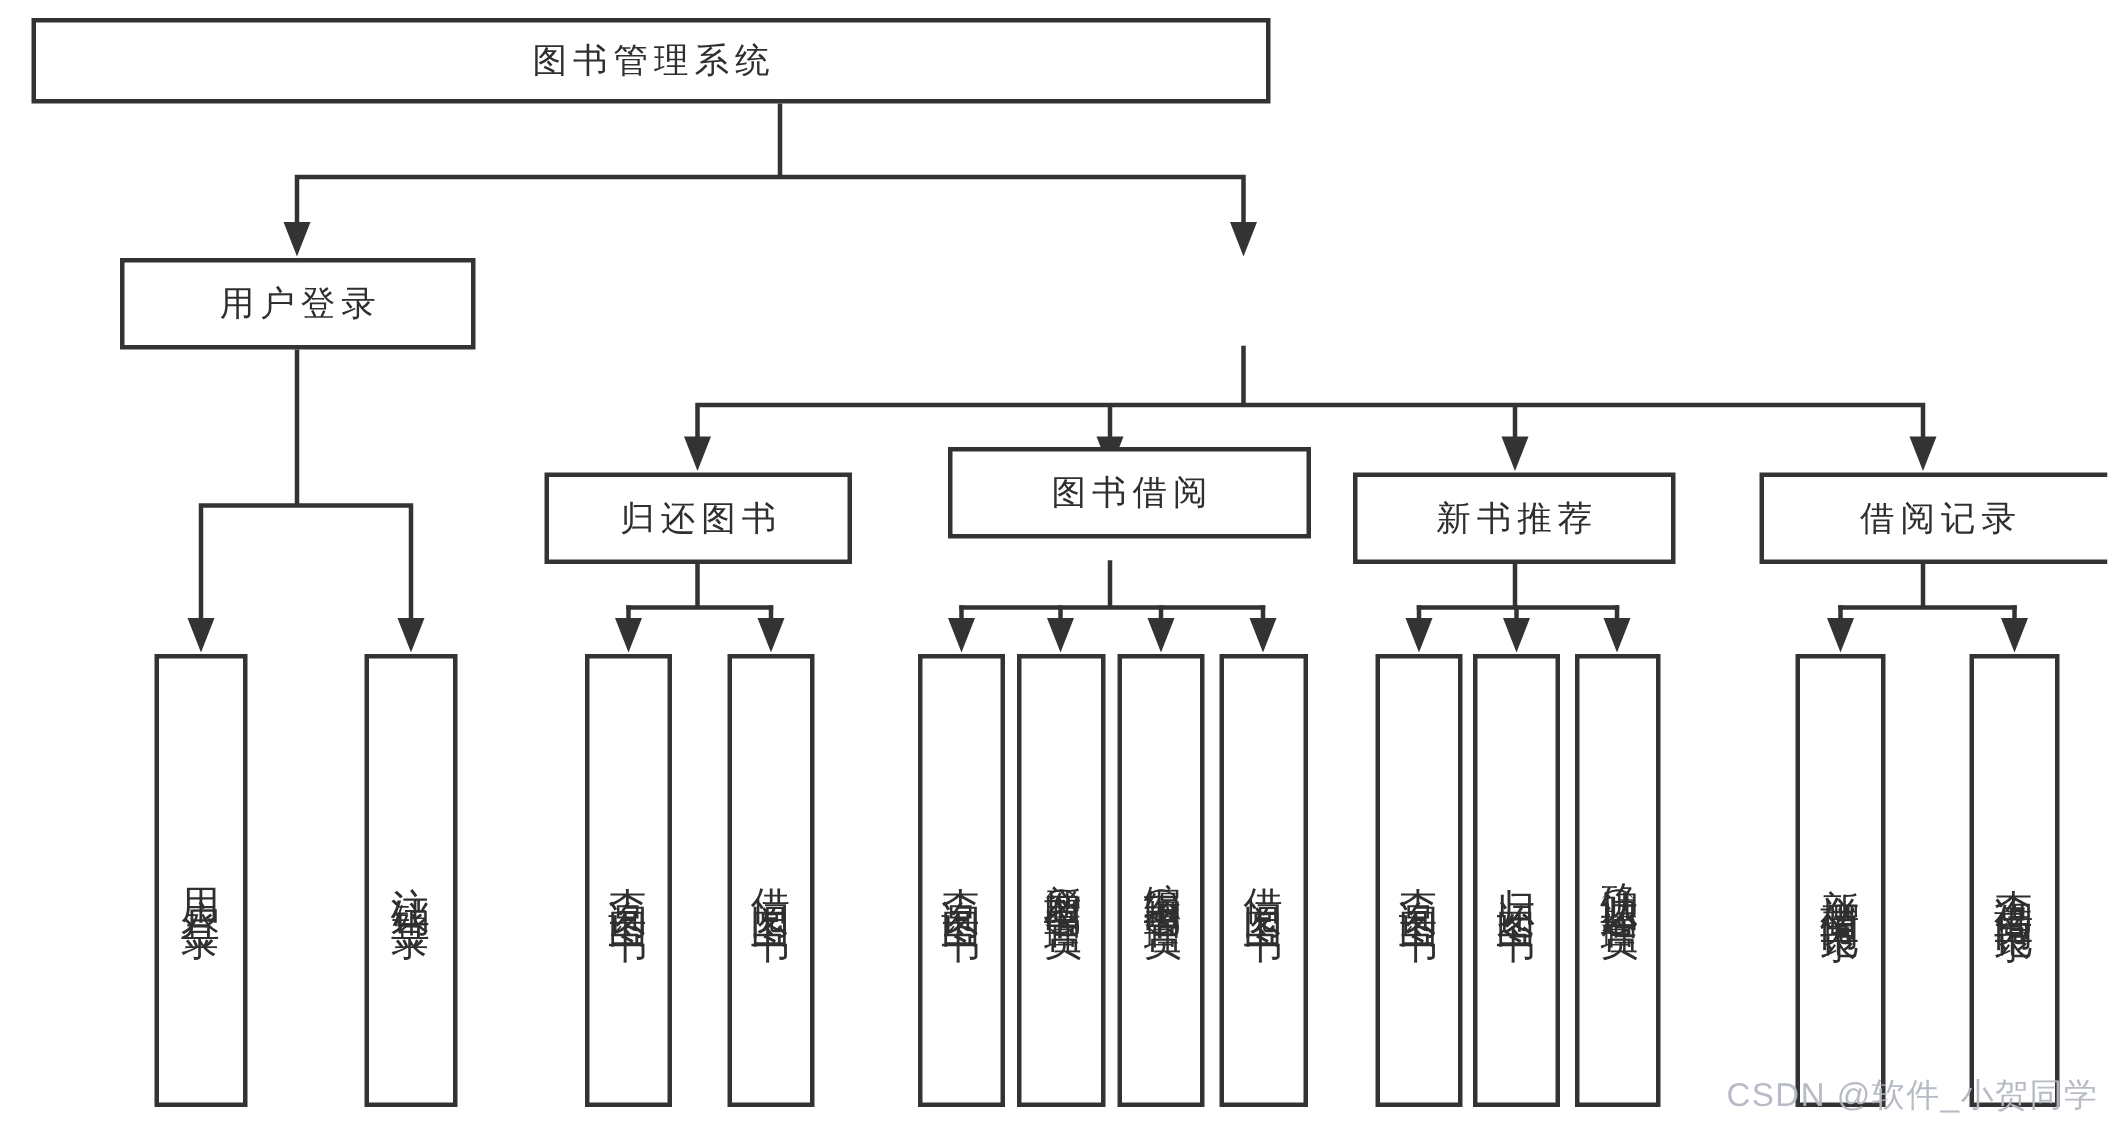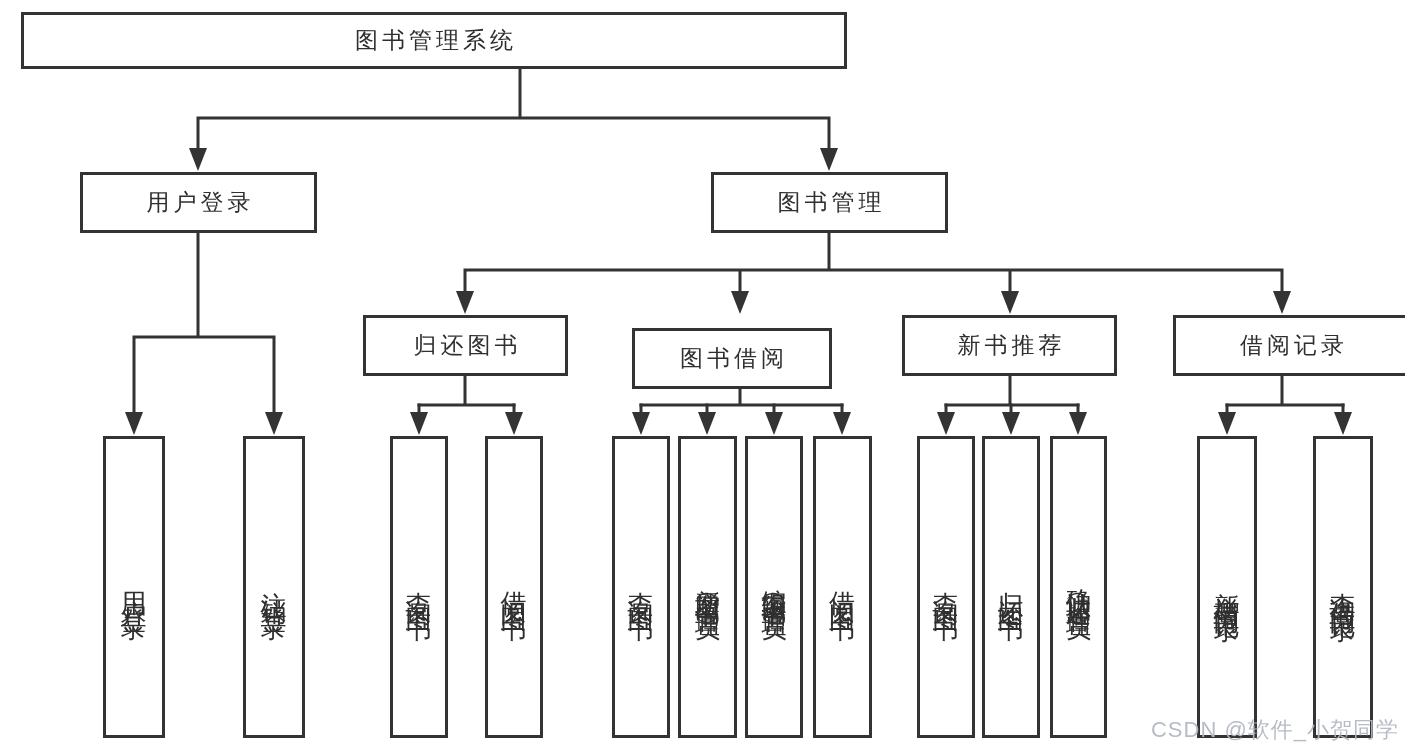--- a/index.html
+++ b/index.html
@@ -116,28 +116,25 @@
     </g>
   </svg>
 
   <div class="node h-node root-node">
     <span>图书管理系统</span>
   </div>
 
   <div class="node h-node" style="left:80px;top:172px;width:237px;">
     <span>用户登录</span>
   </div>
-  <div class="node h-node" style="left:711px;top:172px;width:237px;">
-    <span>图书管理</span>
-  </div>
 
   <div class="node h-node" style="left:363px;top:315px;width:205px;">
     <span>归还图书</span>
   </div>
-  <div class="node h-node" style="left:632px;top:328px;width:200px;">
+  <div class="node h-node" style="left:632px;top:298px;width:242px;">
     <span>图书借阅</span>
   </div>
   <div class="node h-node" style="left:902px;top:315px;width:215px;">
     <span>新书推荐</span>
   </div>
   <div class="node h-node" style="left:1173px;top:315px;width:238px;">
     <span>借阅记录</span>
   </div>
 
   <div class="node v-node" style="left:103px;width:62px;">

